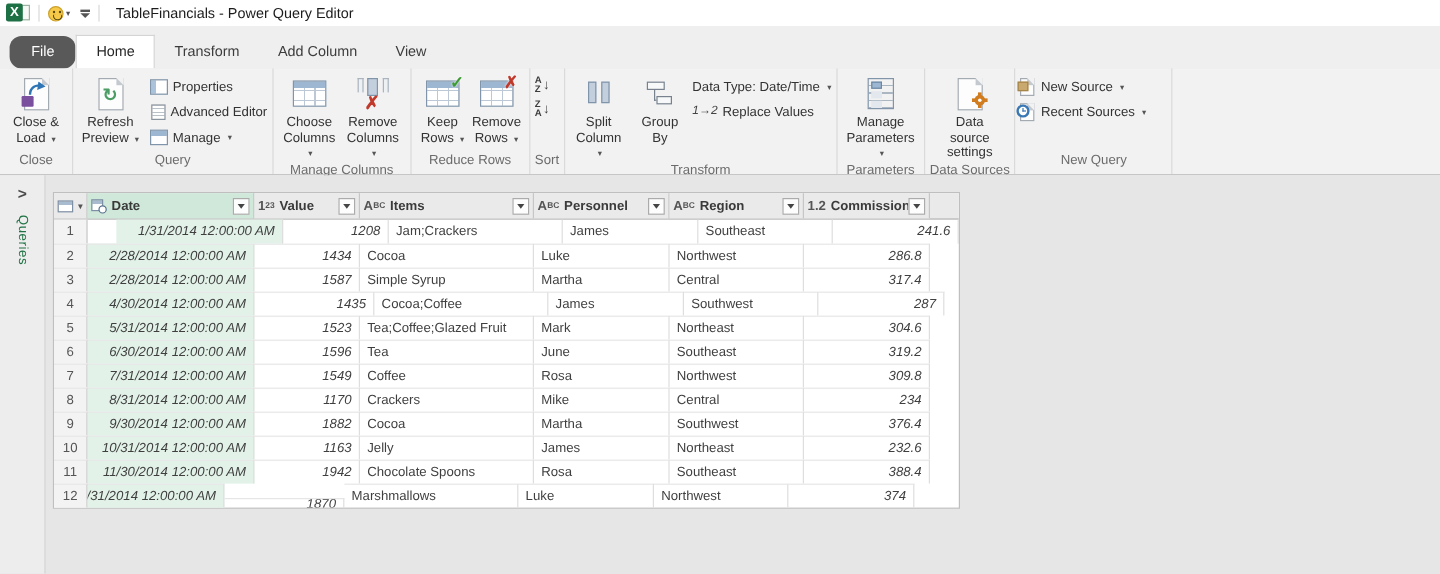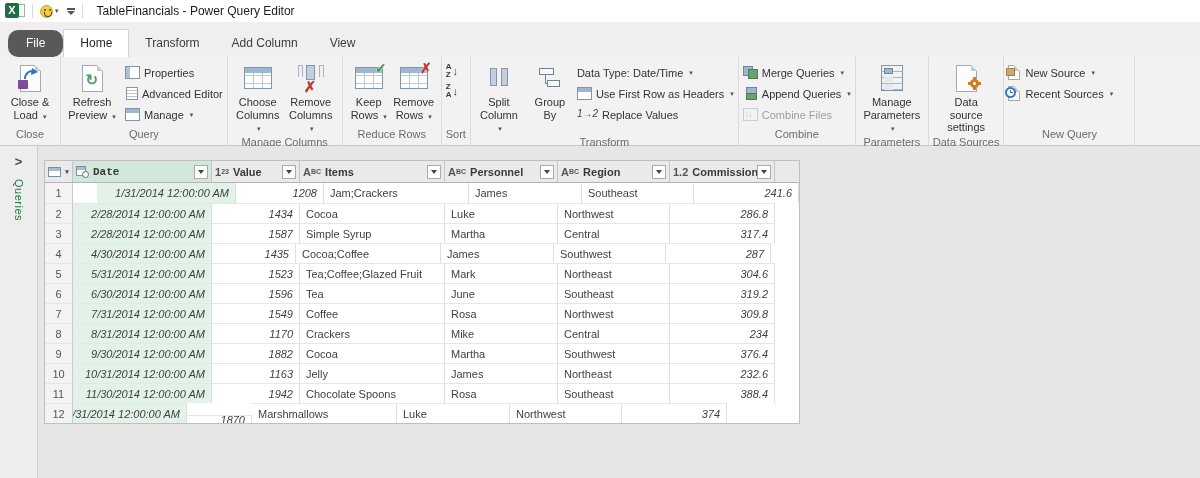--- a/index.html
+++ b/index.html
@@ -114,21 +114,21 @@
   .main-bg { position:absolute; top:146px; left:0; right:0; bottom:0; background:#e6e6e6; }
   .sidebar { position:absolute; top:146px; left:0; bottom:0; width:38px; background:#ededed; border-right:1px solid #d2d2d2;
              display:flex; flex-direction:column; align-items:center; }
   .sb-chevron { font-size:13px; font-weight:bold; color:#4a4a4a; margin-top:8px; cursor:default; }
   .sb-label { writing-mode:vertical-rl; font-size:11px; color:#217346; margin-top:10px; letter-spacing:.5px; }
   
   .grid { position:absolute; left:44px; top:160px; background:#fff; border:1px solid #bfbfbf; font-size:11px; }
   .grid-header { display:flex; height:22px; background:#eaeaea; border-bottom:1px solid #b5b5b5; }
   .gh-cell { display:flex; align-items:center; border-right:1px solid #c6c6c6; padding:0 3px; font-weight:bold; color:#3a3a3a;
              background:#eaeaea; position:relative; }
-  .gh-cell.selected { background:#cfe8da;font-family:Liberation Mono, monospace; }
+  .gh-cell.selected { background:#cfe8da; }
   .gh-corner { justify-content:center; gap:2px; }
   .gh-label { flex:1; padding-left:3px; white-space:nowrap; overflow:hidden; }
   .filter-btn { width:14px; height:14px; border:1px solid #ababab; background:#fdfdfd; display:flex; align-items:center; justify-content:center;
                 flex:0 0 auto; }
   .filter-btn .tri { width:0; height:0; border-left:3px solid transparent; border-right:3px solid transparent; border-top:4px solid #444; }
   .type-ic { display:inline-flex; align-items:center; justify-content:center; margin-right:1px; color:#555; flex:0 0 auto; }
   .type-ic sup { font-size:7px; }
   .type-ic sub { font-size:7px; }
   .ic-dt { position:relative; width:13px; height:12px; }
   .ic-dt .cal { position:absolute; left:0; top:0; width:10px; height:10px; border:1px solid #7d8fa5; background:linear-gradient(#a9bccf 0 3px, #fff 3px); }
@@ -309,54 +309,28 @@
         </span>
           </div>
         <div><span>Group By</span></div>
       </div>
       <div class="btn-stack">
         <div class="btn-sm">
           <span>Data Type: Date/Time</span>
           <span class="caret">▾</span>
         </div>
         <div class="btn-sm">
-          <span class="mini-ic ic-tbl"></span>
-          <span>Use First Row as Headers</span>
-          <span class="caret">▾</span>
-        </div>
-        <div class="btn-sm">
           <span class="mini-ic ic-12">1→2</span>
           <span>Replace Values</span>
         </div>
       </div>
     </div>
     <div class="rgroup-label">Transform</div>
   </div>
 
-  <div class="rgroup">
-    <div class="rgroup-content">
-      <div class="btn-stack">
-        <div class="btn-sm">
-          <span class="mini-ic ic-merge"></span>
-          <span>Merge Queries</span>
-          <span class="caret">▾</span>
-        </div>
-        <div class="btn-sm">
-          <span class="mini-ic ic-append"></span>
-          <span>Append Queries</span>
-          <span class="caret">▾</span>
-        </div>
-        <div class="btn-sm disabled">
-          <span class="mini-ic ic-combine"></span>
-          <span>Combine Files</span>
-        </div>
-      </div>
-    </div>
-    <div class="rgroup-label">Combine</div>
-  </div>
 
   <div class="rgroup">
     <div class="rgroup-content" style="justify-content:center; width:100%;">
       <div class="btn-lg" style="width:64px;">
         <div class="ic-slot">
             <span class="mini-ic ic-params"></span>
           </div>
         <div><span>Manage Parameters</span> <span class="caret">▾</span></div>
       </div>
     </div>
@@ -493,21 +467,21 @@
         <div class="gcell right italic datecol" style="width: 139px;">2/28/2014 12:00:00 AM</div>
         <div class="gcell right italic" style="width: 88px;">1587</div>
         <div class="gcell left" style="width: 145px;">Simple Syrup</div>
         <div class="gcell left" style="width: 113px;">Martha</div>
         <div class="gcell left" style="width: 112px;">Central</div>
         <div class="gcell right italic" style="width: 105px;">317.4</div>
       </div>
       <div class="grow">
         <div class="gcell num" style="width: 28px;">4</div>
         <div class="gcell right italic datecol" style="width: 139px;">4/30/2014 12:00:00 AM</div>
-        <div class="gcell right italic" style="width: 84px;">1435</div>
+        <div class="gcell right italic" style="width: 100px;">1435</div>
         <div class="gcell left" style="width: 145px;">Cocoa;Coffee</div>
         <div class="gcell left" style="width: 113px;">James</div>
         <div class="gcell left" style="width: 112px;">Southwest</div>
         <div class="gcell right italic" style="width: 105px;">287</div>
       </div>
       <div class="grow">
         <div class="gcell num" style="width: 28px;">5</div>
         <div class="gcell right italic datecol" style="width: 139px;">5/31/2014 12:00:00 AM</div>
         <div class="gcell right italic" style="width: 88px;">1523</div>
         <div class="gcell left" style="width: 145px;">Tea;Coffee;Glazed Fruit</div>
@@ -565,20 +539,20 @@
         <div class="gcell right italic datecol" style="width: 139px;">11/30/2014 12:00:00 AM</div>
         <div class="gcell right italic" style="width: 88px;">1942</div>
         <div class="gcell left" style="width: 145px;">Chocolate Spoons</div>
         <div class="gcell left" style="width: 113px;">Rosa</div>
         <div class="gcell left" style="width: 112px;">Southeast</div>
         <div class="gcell right italic" style="width: 105px;">388.4</div>
       </div>
       <div class="grow">
         <div class="gcell num" style="width: 28px;">12</div>
         <div class="gcell right italic datecol" style="width: 114px;">12/31/2014 12:00:00 AM</div>
-        <div class="gcell right italic" style="width: 65px; margin-top: 12px;">1870</div>
+        <div class="gcell right italic" style="width: 100px; margin-top: 12px;">1870</div>
         <div class="gcell left" style="width: 145px;">Marshmallows</div>
         <div class="gcell left" style="width: 113px;">Luke</div>
         <div class="gcell left" style="width: 112px;">Northwest</div>
         <div class="gcell right italic" style="width: 105px;">374</div>
       </div>
     </div>
 </div>
 
 </body></html>

